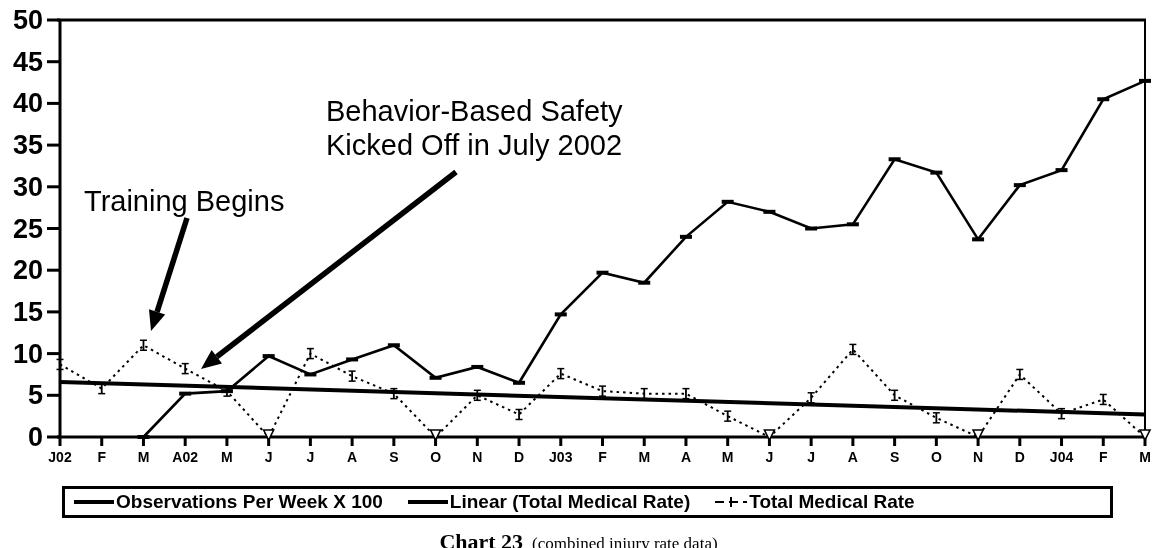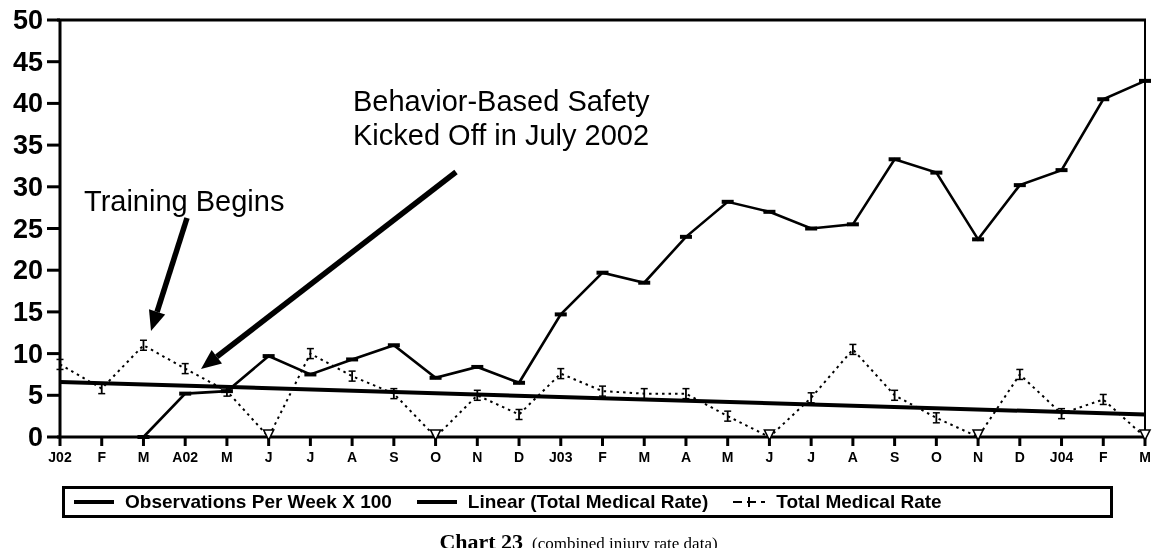--- a/index.html
+++ b/index.html
@@ -7,27 +7,27 @@
     position:relative;width:1157px;height:548px;background:#ffffff;
     overflow:hidden;color:#000;font-family:"Liberation Sans",sans-serif;padding-left:48px;
   }
   svg text{font-family:"Liberation Sans",sans-serif;}
   #plot{position:absolute;left:0;top:0;}
   .annotation{
     position:absolute;color:#000;font-weight:400;line-height:34px;
     font-size:29px;letter-spacing:0px;white-space:nowrap;
   }
   .annotation.training{left:84px;top:184px;}
-  .annotation.bbs{left:326px;top:84px;margin-left:27px;}
+  .annotation.bbs{left:326px;top:94px;}
   .legend{
     position:absolute;left:62px;top:486px;width:1051px;height:32px;
     border:3px solid #000;background:#fff;display:flex;align-items:center;
     gap:24px;padding-left:8px;box-sizing:border-box;
   }
-  .legend-item{display:flex;align-items:center;gap:10px;white-space:nowrap;}
+  .legend-item{display:flex;align-items:center;gap:1px;white-space:nowrap;}
   .legend-label{font-size:19px;font-weight:700;color:#000;}
   .legend-sample{display:inline-block;line-height:0;}
   .caption{
     position:absolute;left:0;top:529px;width:1157px;text-align:center;
     font-family:"Liberation Serif",serif;white-space:nowrap;
   }
   .cap-title{font-size:22px;font-weight:700;}
   .cap-detail{font-size:17px;font-weight:400;margin-left:5px;}
 </style>
 </head>

